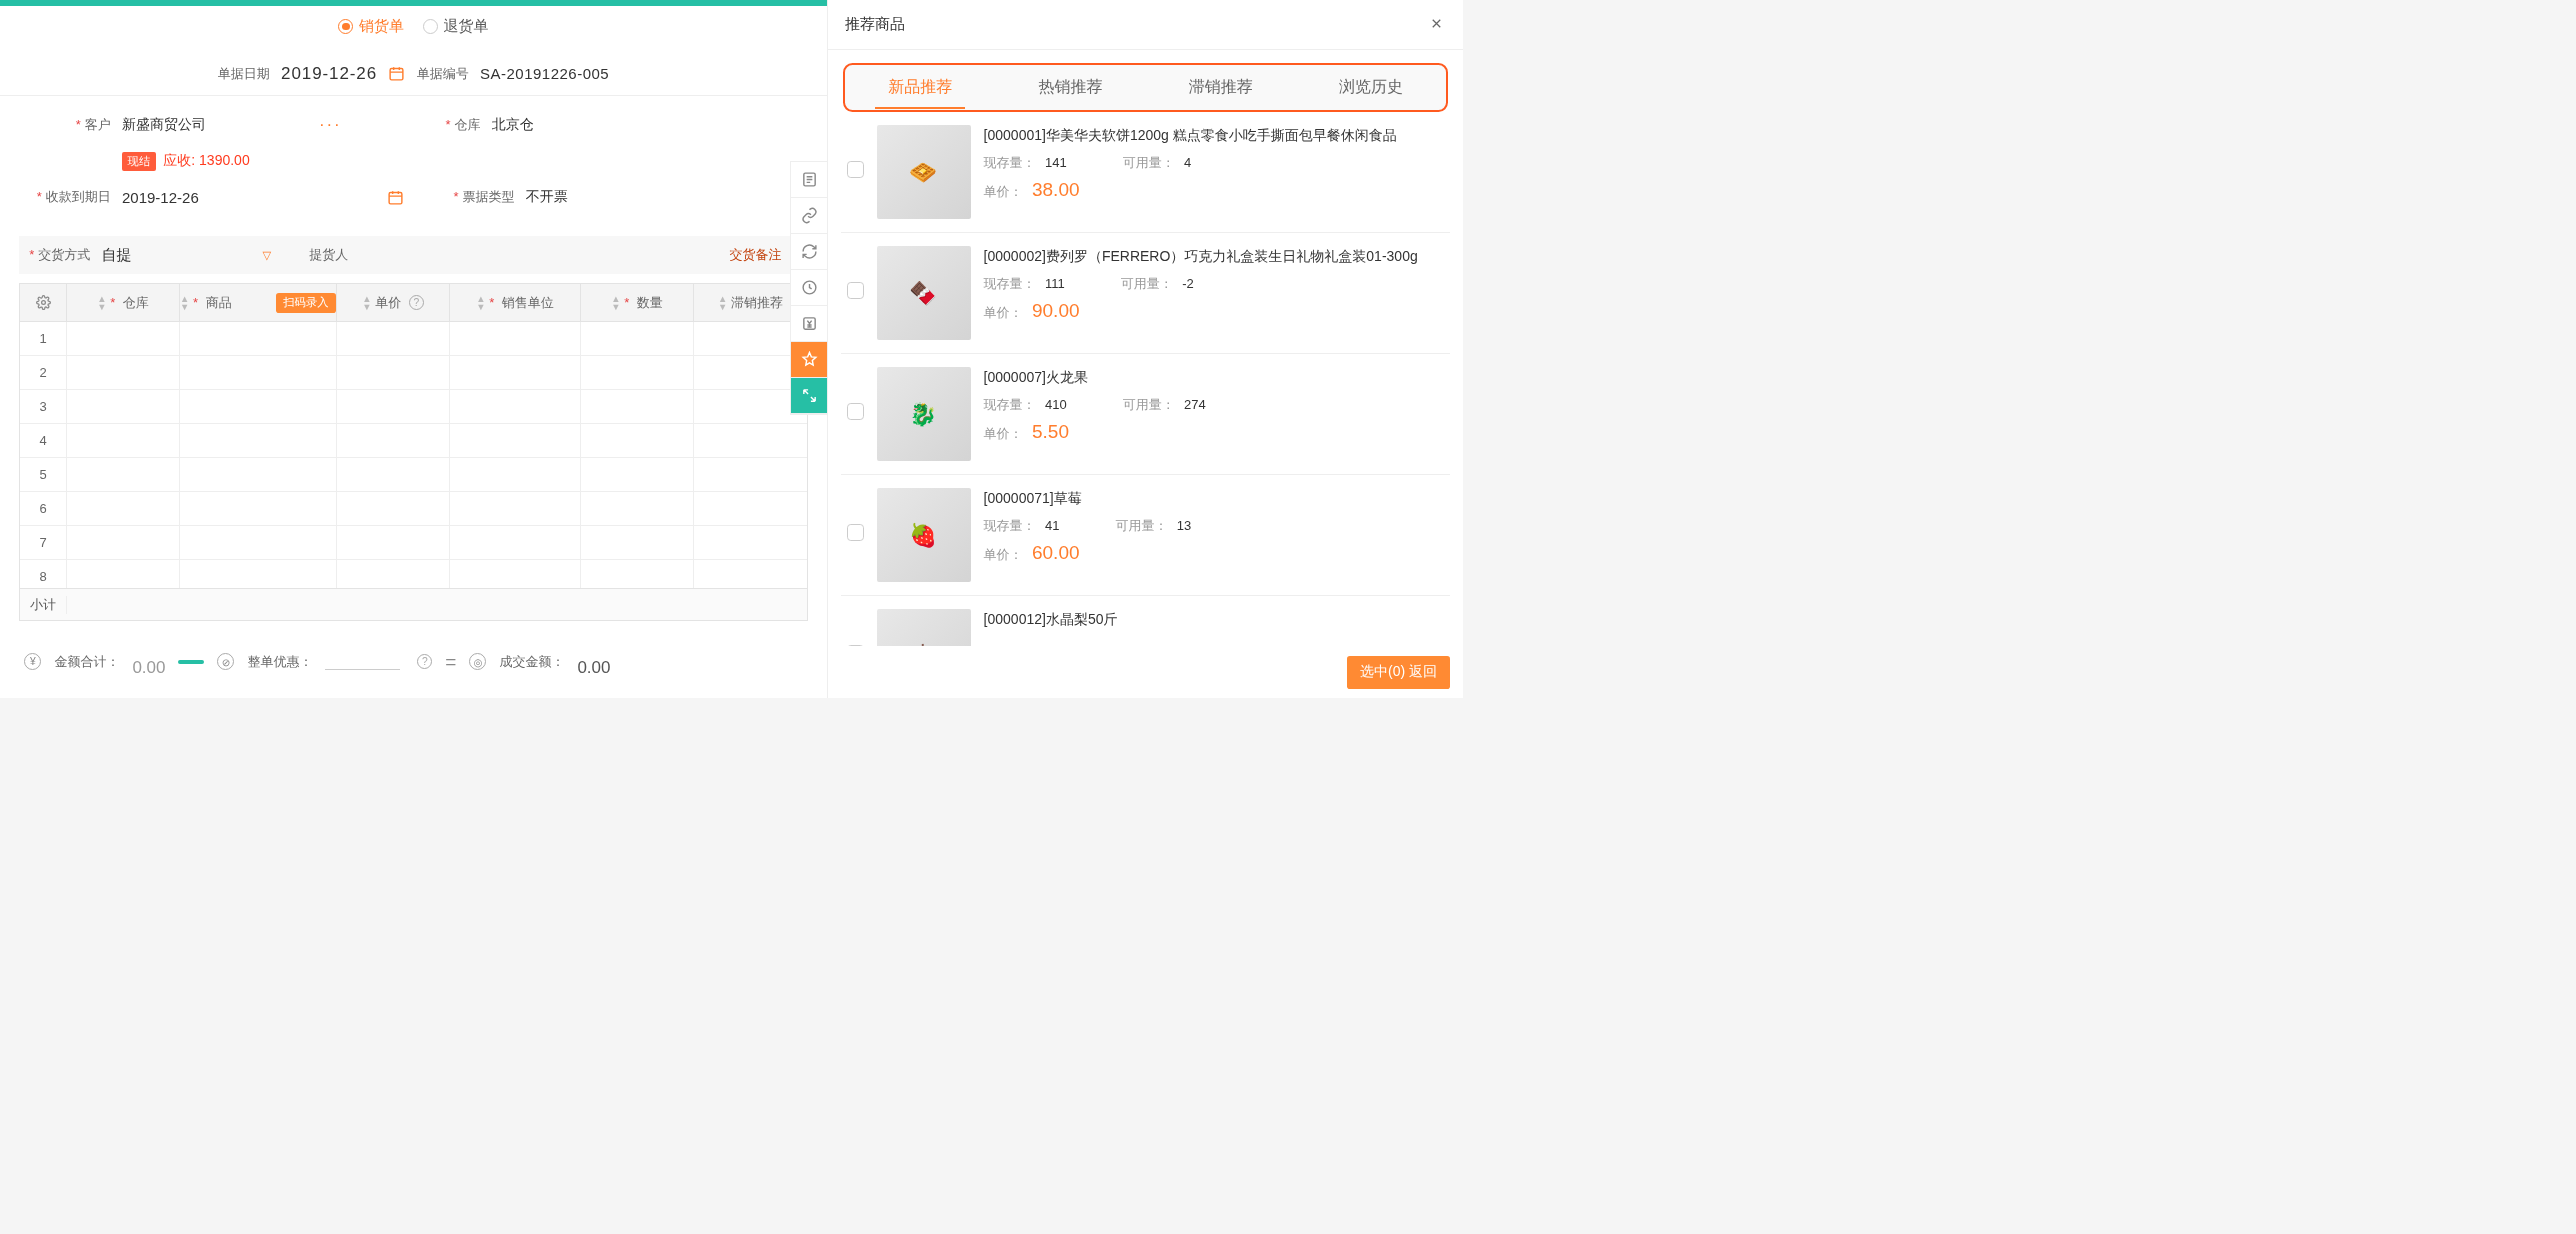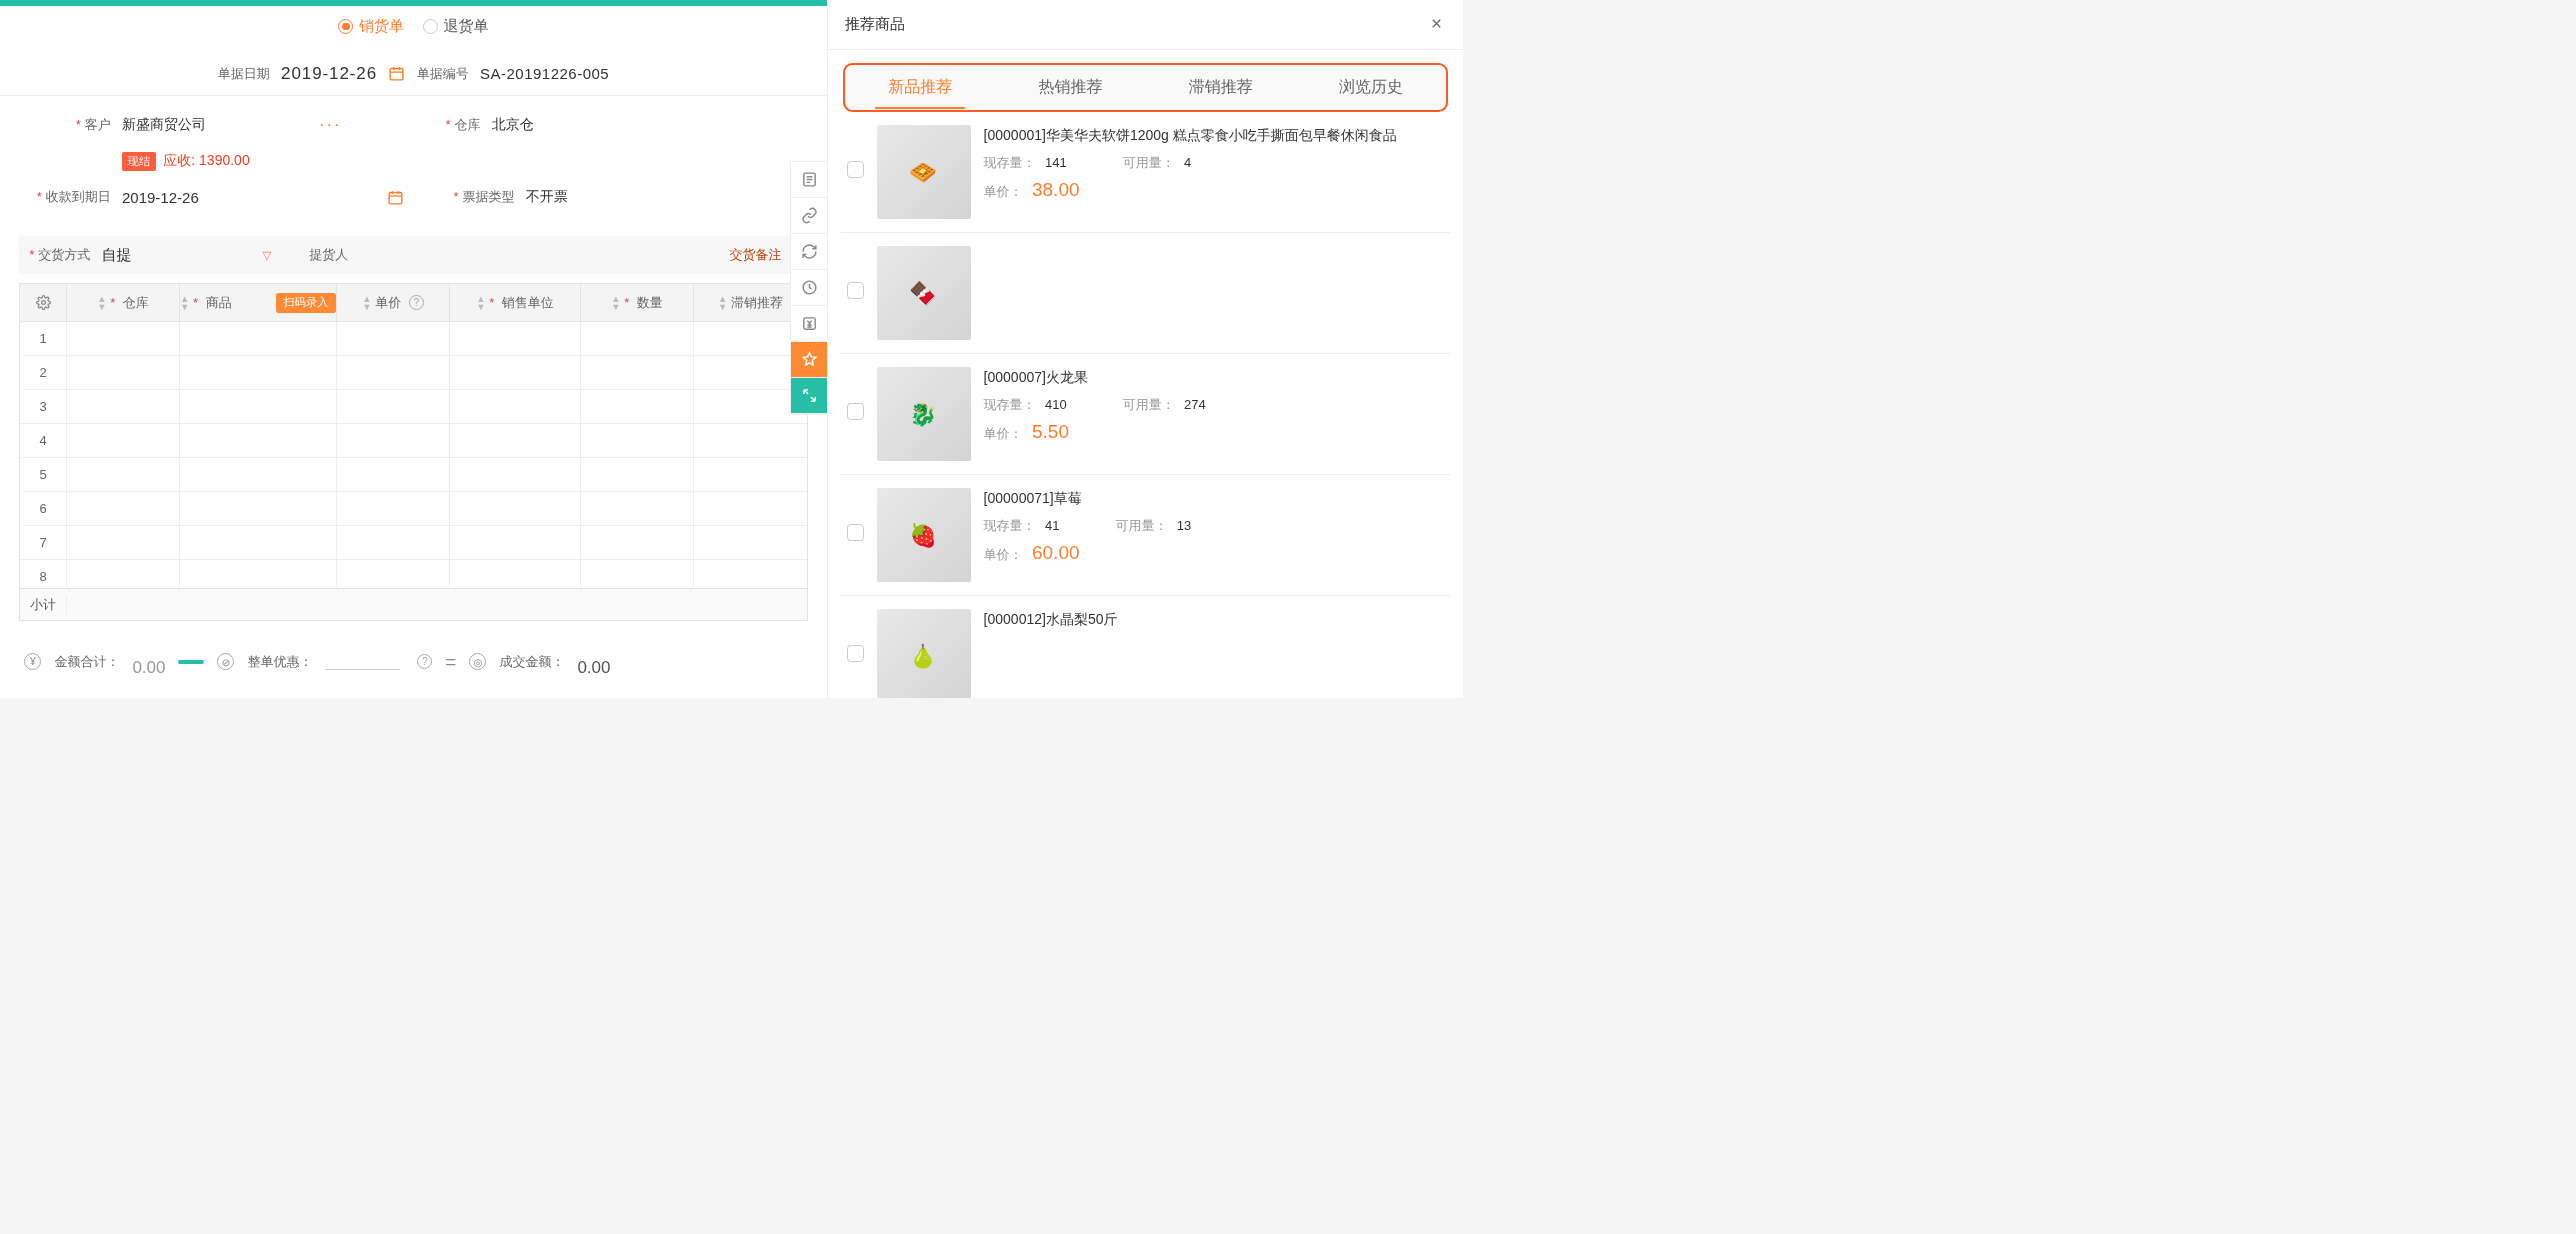--- a/index.html
+++ b/index.html
@@ -475,20 +475,28 @@
             <div class="rp-stats">
               <span><span class="kl">现存量：</span><span>141</span></span>
               <span><span class="kl">可用量：</span><span>4</span></span>
             </div>
             <div class="rp-price"><span class="kl">单价：</span><span class="pv">38.00</span></div>
           </div>
         </div>
         <div class="rp-item">
           <span class="rp-chk"></span>
           <div class="rp-img">🍫</div>
+          <div class="rp-info">
+            <div class="rp-name">[0000002]费列罗（FERRERO）巧克力礼盒装生日礼物礼盒装01-300g</div>
+            <div class="rp-stats">
+              <span><span class="kl">现存量：</span><span>111</span></span>
+              <span><span class="kl">可用量：</span><span>-2</span></span>
+            </div>
+            <div class="rp-price"><span class="kl">单价：</span><span class="pv">90.00</span></div>
+          </div>
         </div>
         <div class="rp-item">
           <span class="rp-chk"></span>
           <div class="rp-img">🐉</div>
           <div class="rp-info">
             <div class="rp-name">[0000007]火龙果</div>
             <div class="rp-stats">
               <span><span class="kl">现存量：</span><span>410</span></span>
               <span><span class="kl">可用量：</span><span>274</span></span>
             </div>
@@ -508,15 +516,18 @@
           </div>
         </div>
         <div class="rp-item">
           <span class="rp-chk"></span>
           <div class="rp-img">🍐</div>
           <div class="rp-info">
             <div class="rp-name">[0000012]水晶梨50斤</div>
           </div>
         </div>
       </div>
+    <div class="rp-footer">
+      <button class="sel-btn">选中(0) 返回</button>
+    </div>
   </div>
 </div>
 
 
 </body></html>

